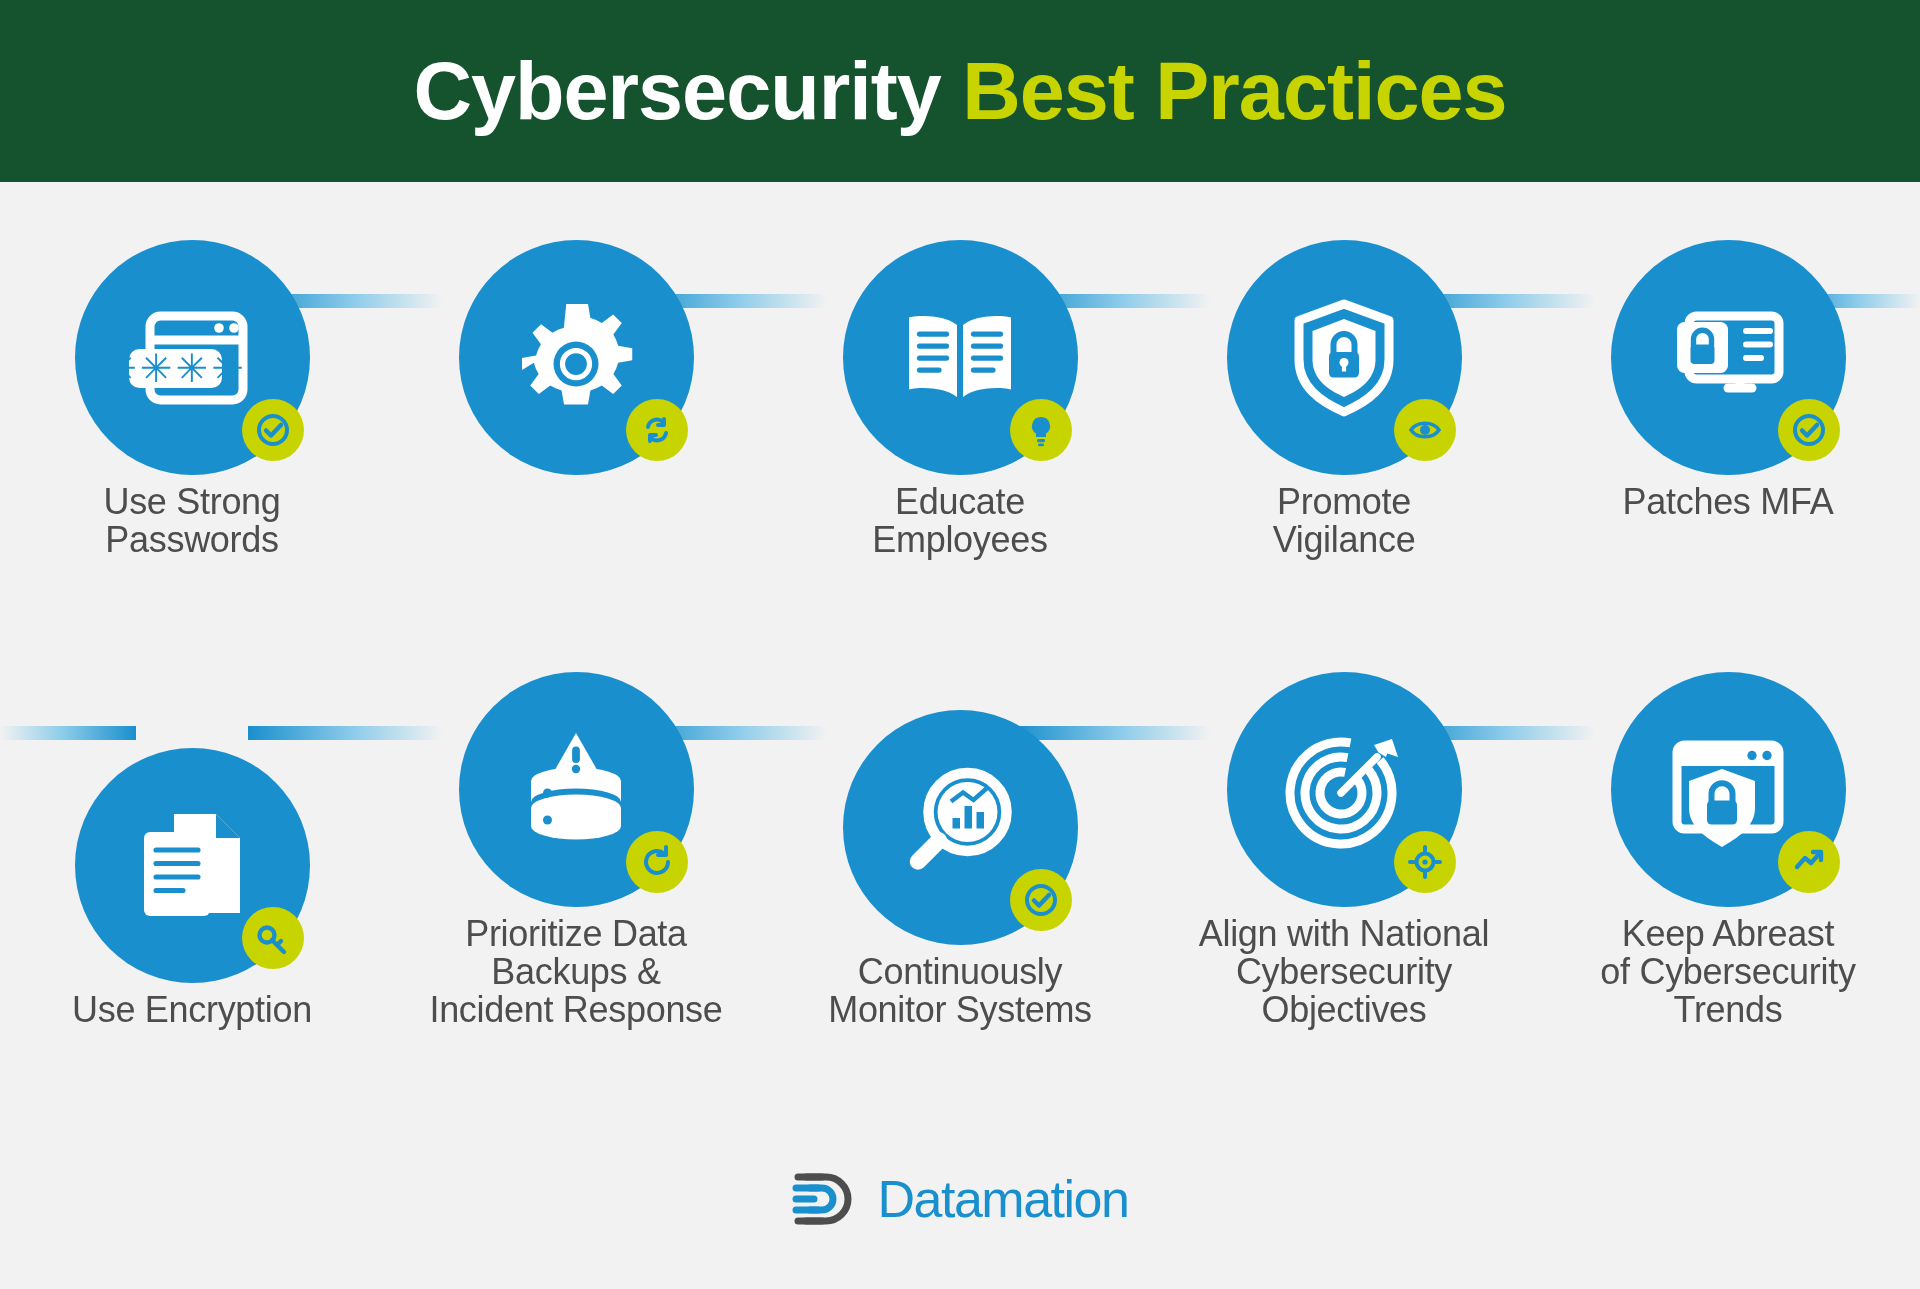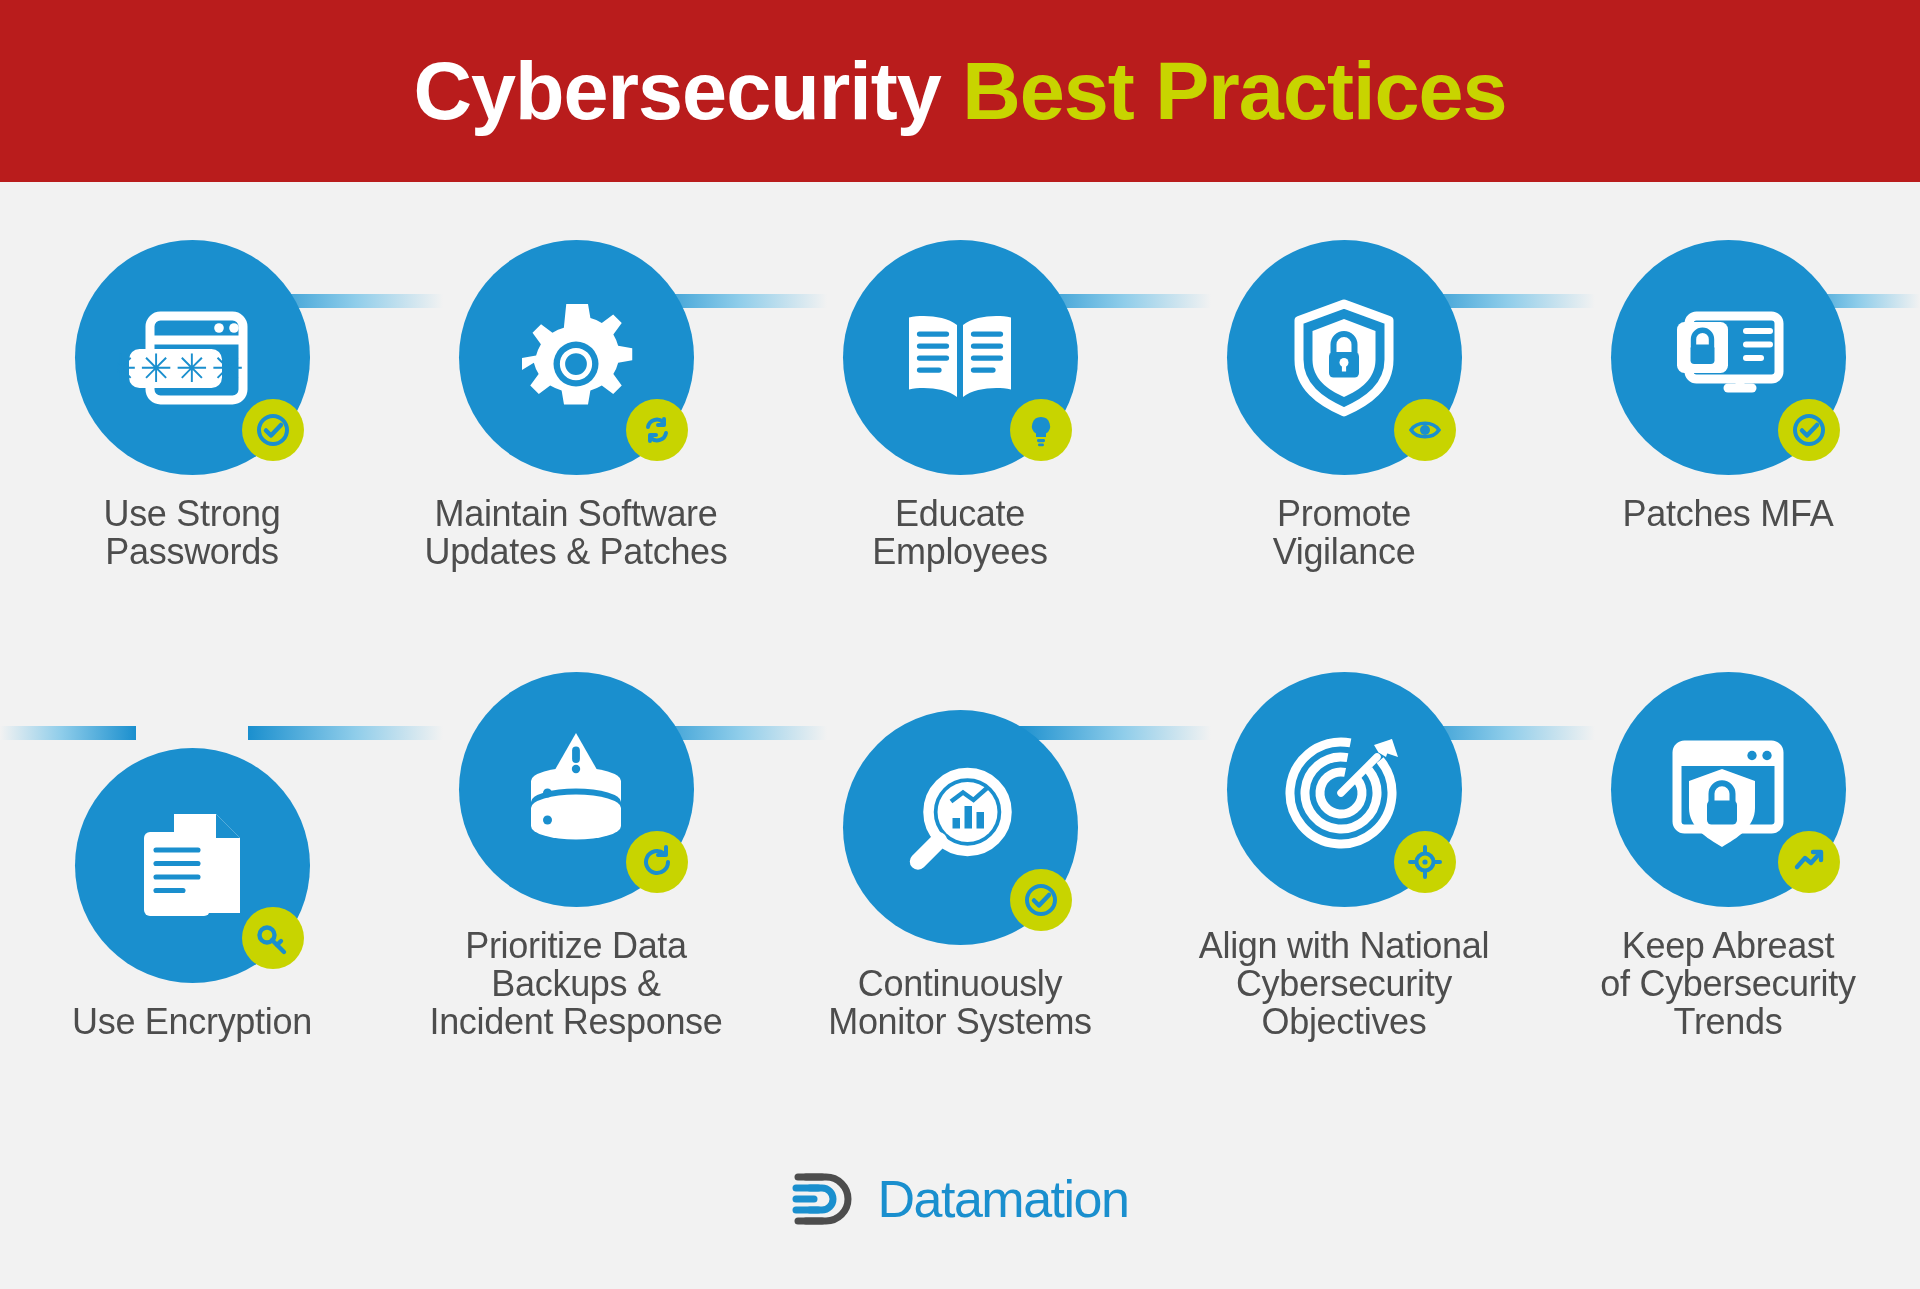--- a/index.html
+++ b/index.html
@@ -7,21 +7,21 @@
   body {
     background:#f2f2f2;
     font-family:"Liberation Sans", sans-serif;
     overflow:hidden;
     position:relative;
   }
   
   .header {
     width:1920px;
     height:182px;
-    background:#b91c1c;
+    background:#14532d;
     display:flex;
     align-items:center;
     justify-content:center;
   }
   .title {
     font-size:81px;
     font-weight:bold;
     letter-spacing:-1px;
     white-space:nowrap;
   }
@@ -57,21 +57,21 @@
     position:absolute;
     right:6px; bottom:14px;
     width:62px; height:62px;
     border-radius:50%;
     background:#c8d400;
     display:flex; align-items:center; justify-content:center;
   }
   .badge svg { width:40px; height:40px; }
 
   .label {
-    margin-top:20px;
+    margin-top:8px;
     text-align:center;
     color:#4d4d4d;
     font-size:36px;
     line-height:1.05;
     font-weight:400;
     max-width:330px;
     letter-spacing:-0.3px;
   }
 
   
@@ -161,21 +161,20 @@
         </svg>
         <div class="badge">
           <svg viewBox="0 0 40 40">
             <path d="M11 17 a9 9 0 0 1 15-5" fill="none" stroke="#1a8fce" stroke-width="4" stroke-linecap="round"></path>
             <path d="M27 9 l0 6 -6 0" fill="none" stroke="#1a8fce" stroke-width="4" stroke-linecap="round" stroke-linejoin="round"></path>
             <path d="M29 23 a9 9 0 0 1-15 5" fill="none" stroke="#1a8fce" stroke-width="4" stroke-linecap="round"></path>
             <path d="M13 31 l0-6 6 0" fill="none" stroke="#1a8fce" stroke-width="4" stroke-linecap="round" stroke-linejoin="round"></path>
           </svg>
         </div>
       </div>
-      <div class="label">Maintain Software<br>Updates &amp; Patches</div>
     </div>
 
     <div class="cell">
       <div class="circle">
         <svg viewBox="0 0 100 100">
           <path fill="#fff" d="M48 28 C40 22 26 21 16 23 l0 48 c10-2 24-1 32 5z"></path>
           <path fill="#fff" d="M52 28 C60 22 74 21 84 23 l0 48 c-10-2-24-1-32 5z"></path>
           <g stroke="#1a8fce" stroke-width="3.5" stroke-linecap="round">
             <line x1="23" y1="34" x2="41" y2="34"></line>
               <line x1="23" y1="42" x2="41" y2="42"></line>

